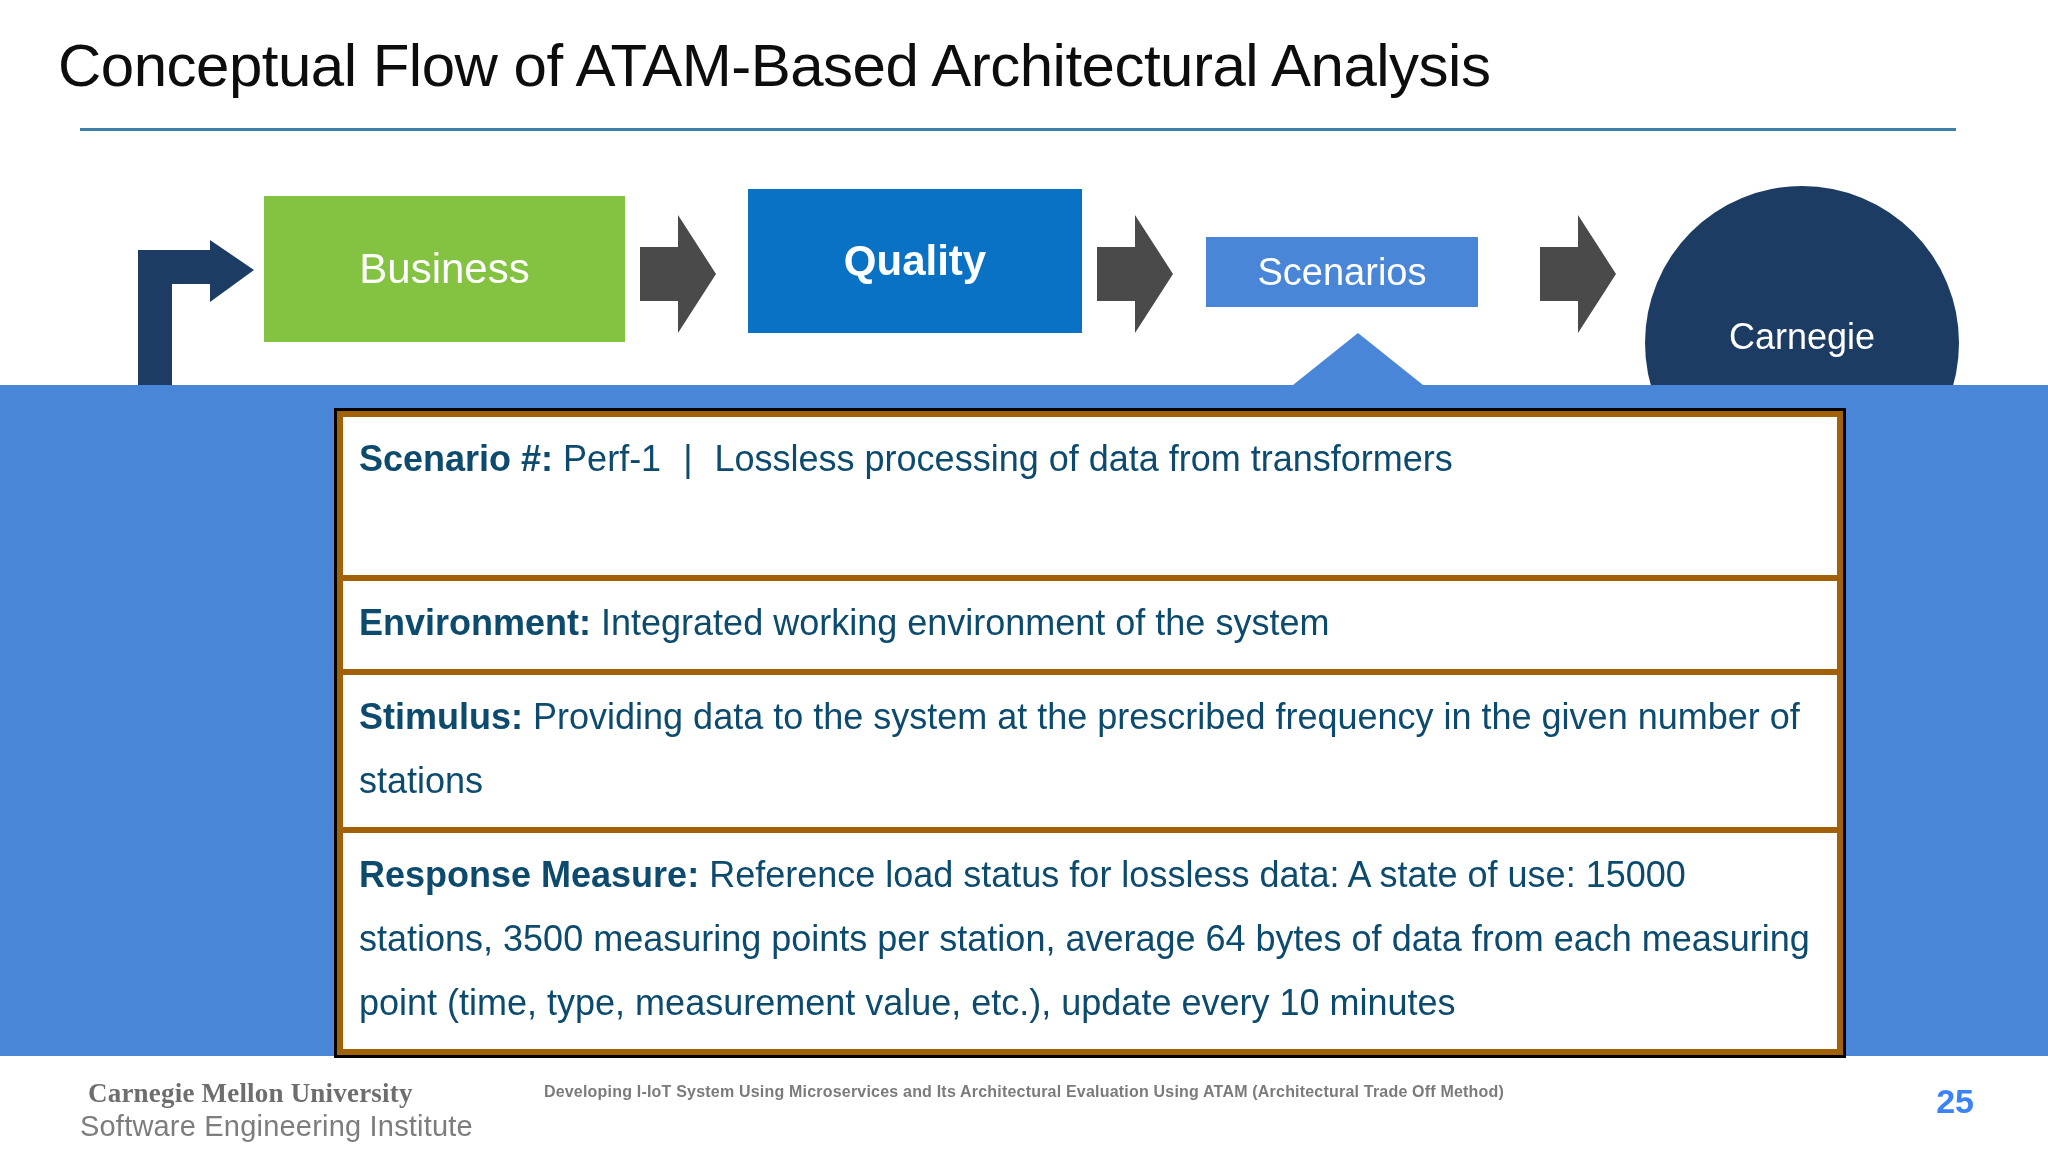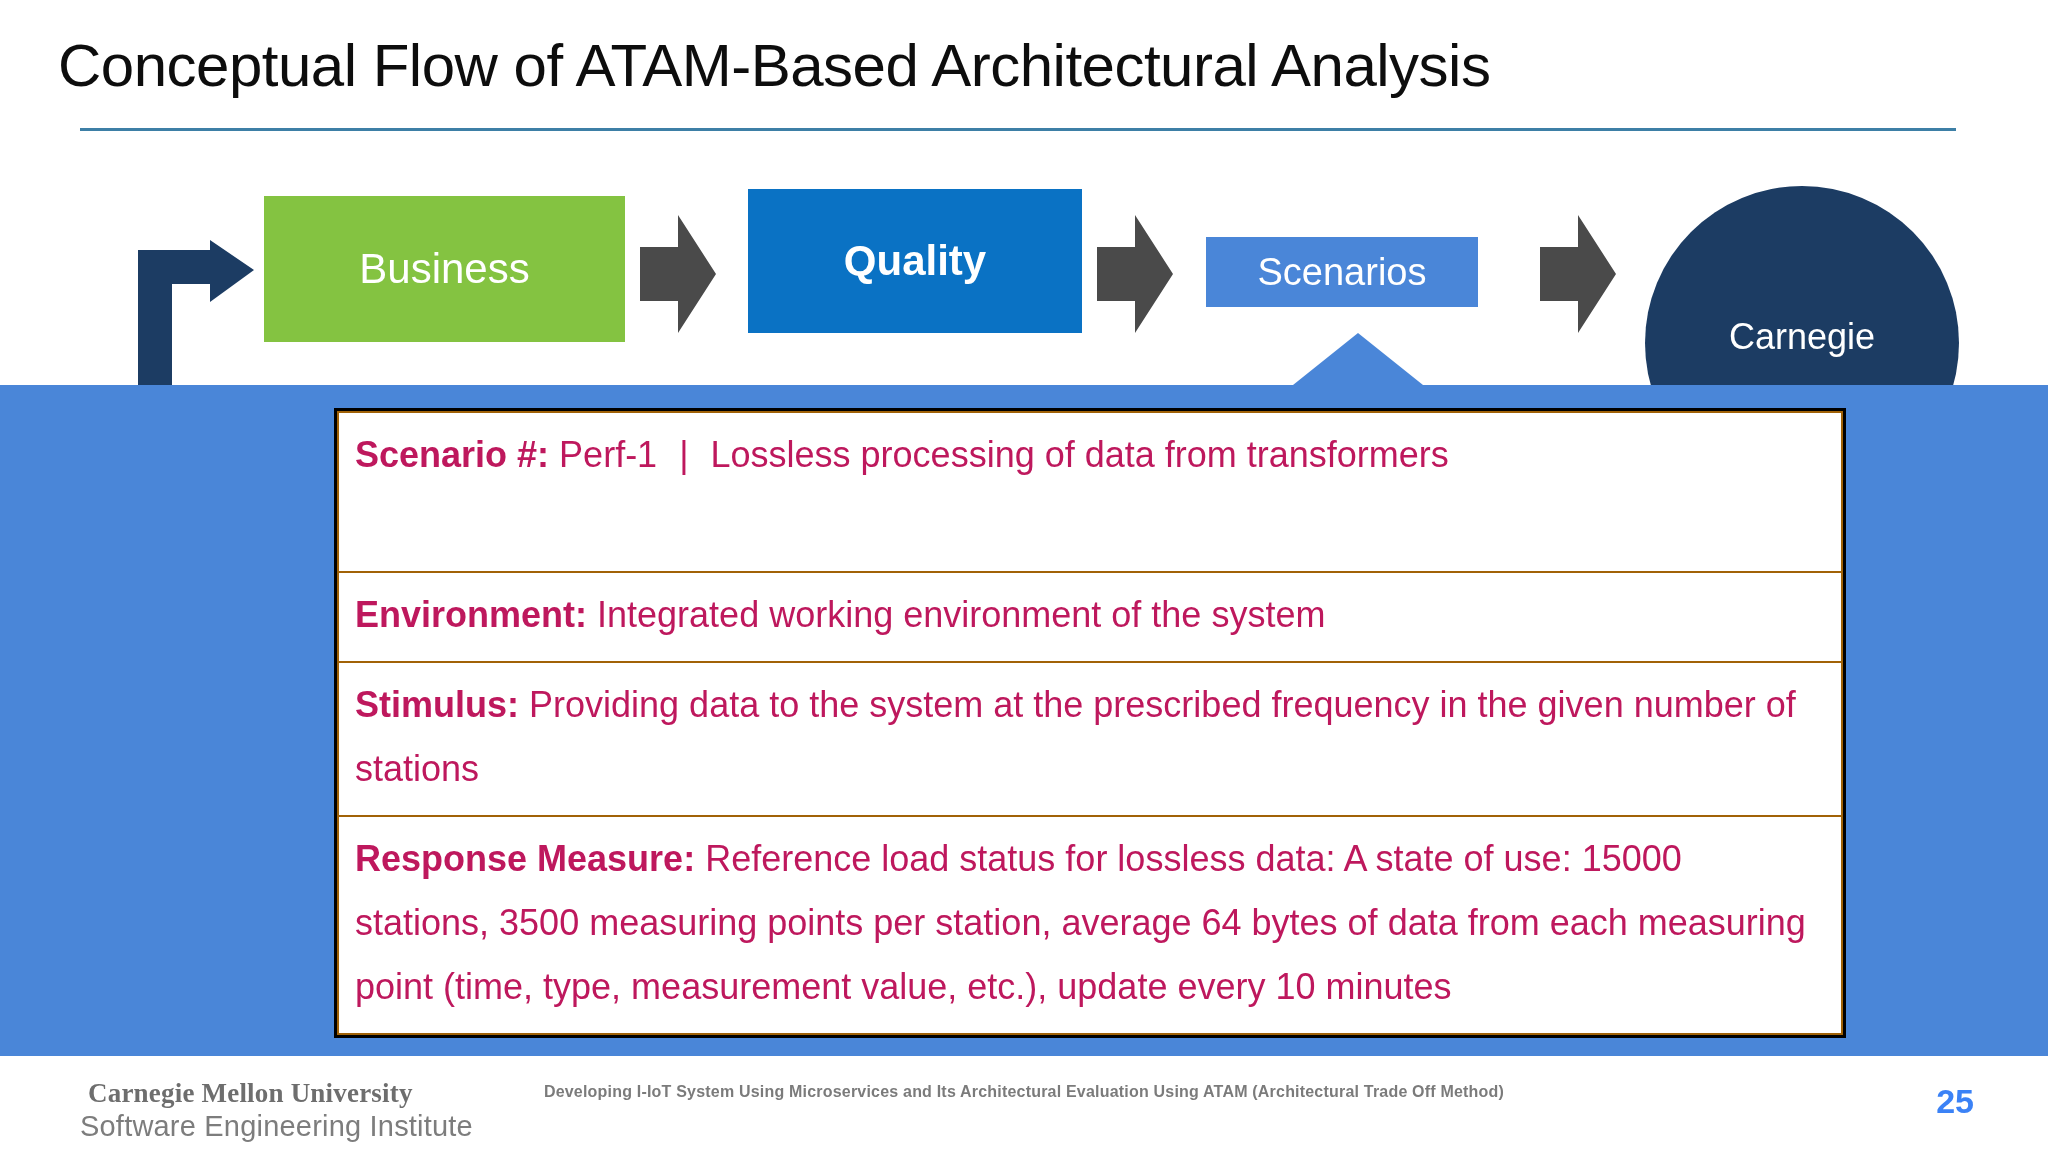--- a/index.html
+++ b/index.html
@@ -148,25 +148,25 @@
     border-collapse: collapse;
     background: #ffffff;
     box-sizing: border-box;
   }
   #scenario-table table {
     border-collapse: collapse;
     width: 100%;
     table-layout: fixed;
   }
   #scenario-table td {
-    border: 2px solid #a16207;
+    border: 6px solid #a16207;
     padding: 10px 16px 14px 16px;
     font-size: 36px;
     line-height: 64px;
-    color: #be185d;
+    color: #0c4a6e;
     vertical-align: top;
   }
   .row-tall { height: 134px; }
   .lbl { font-weight: bold; }
   .sep { display: inline-block; padding: 0 22px; }
 
   
   #footer-logo {
     position: absolute;
     left: 80px;

